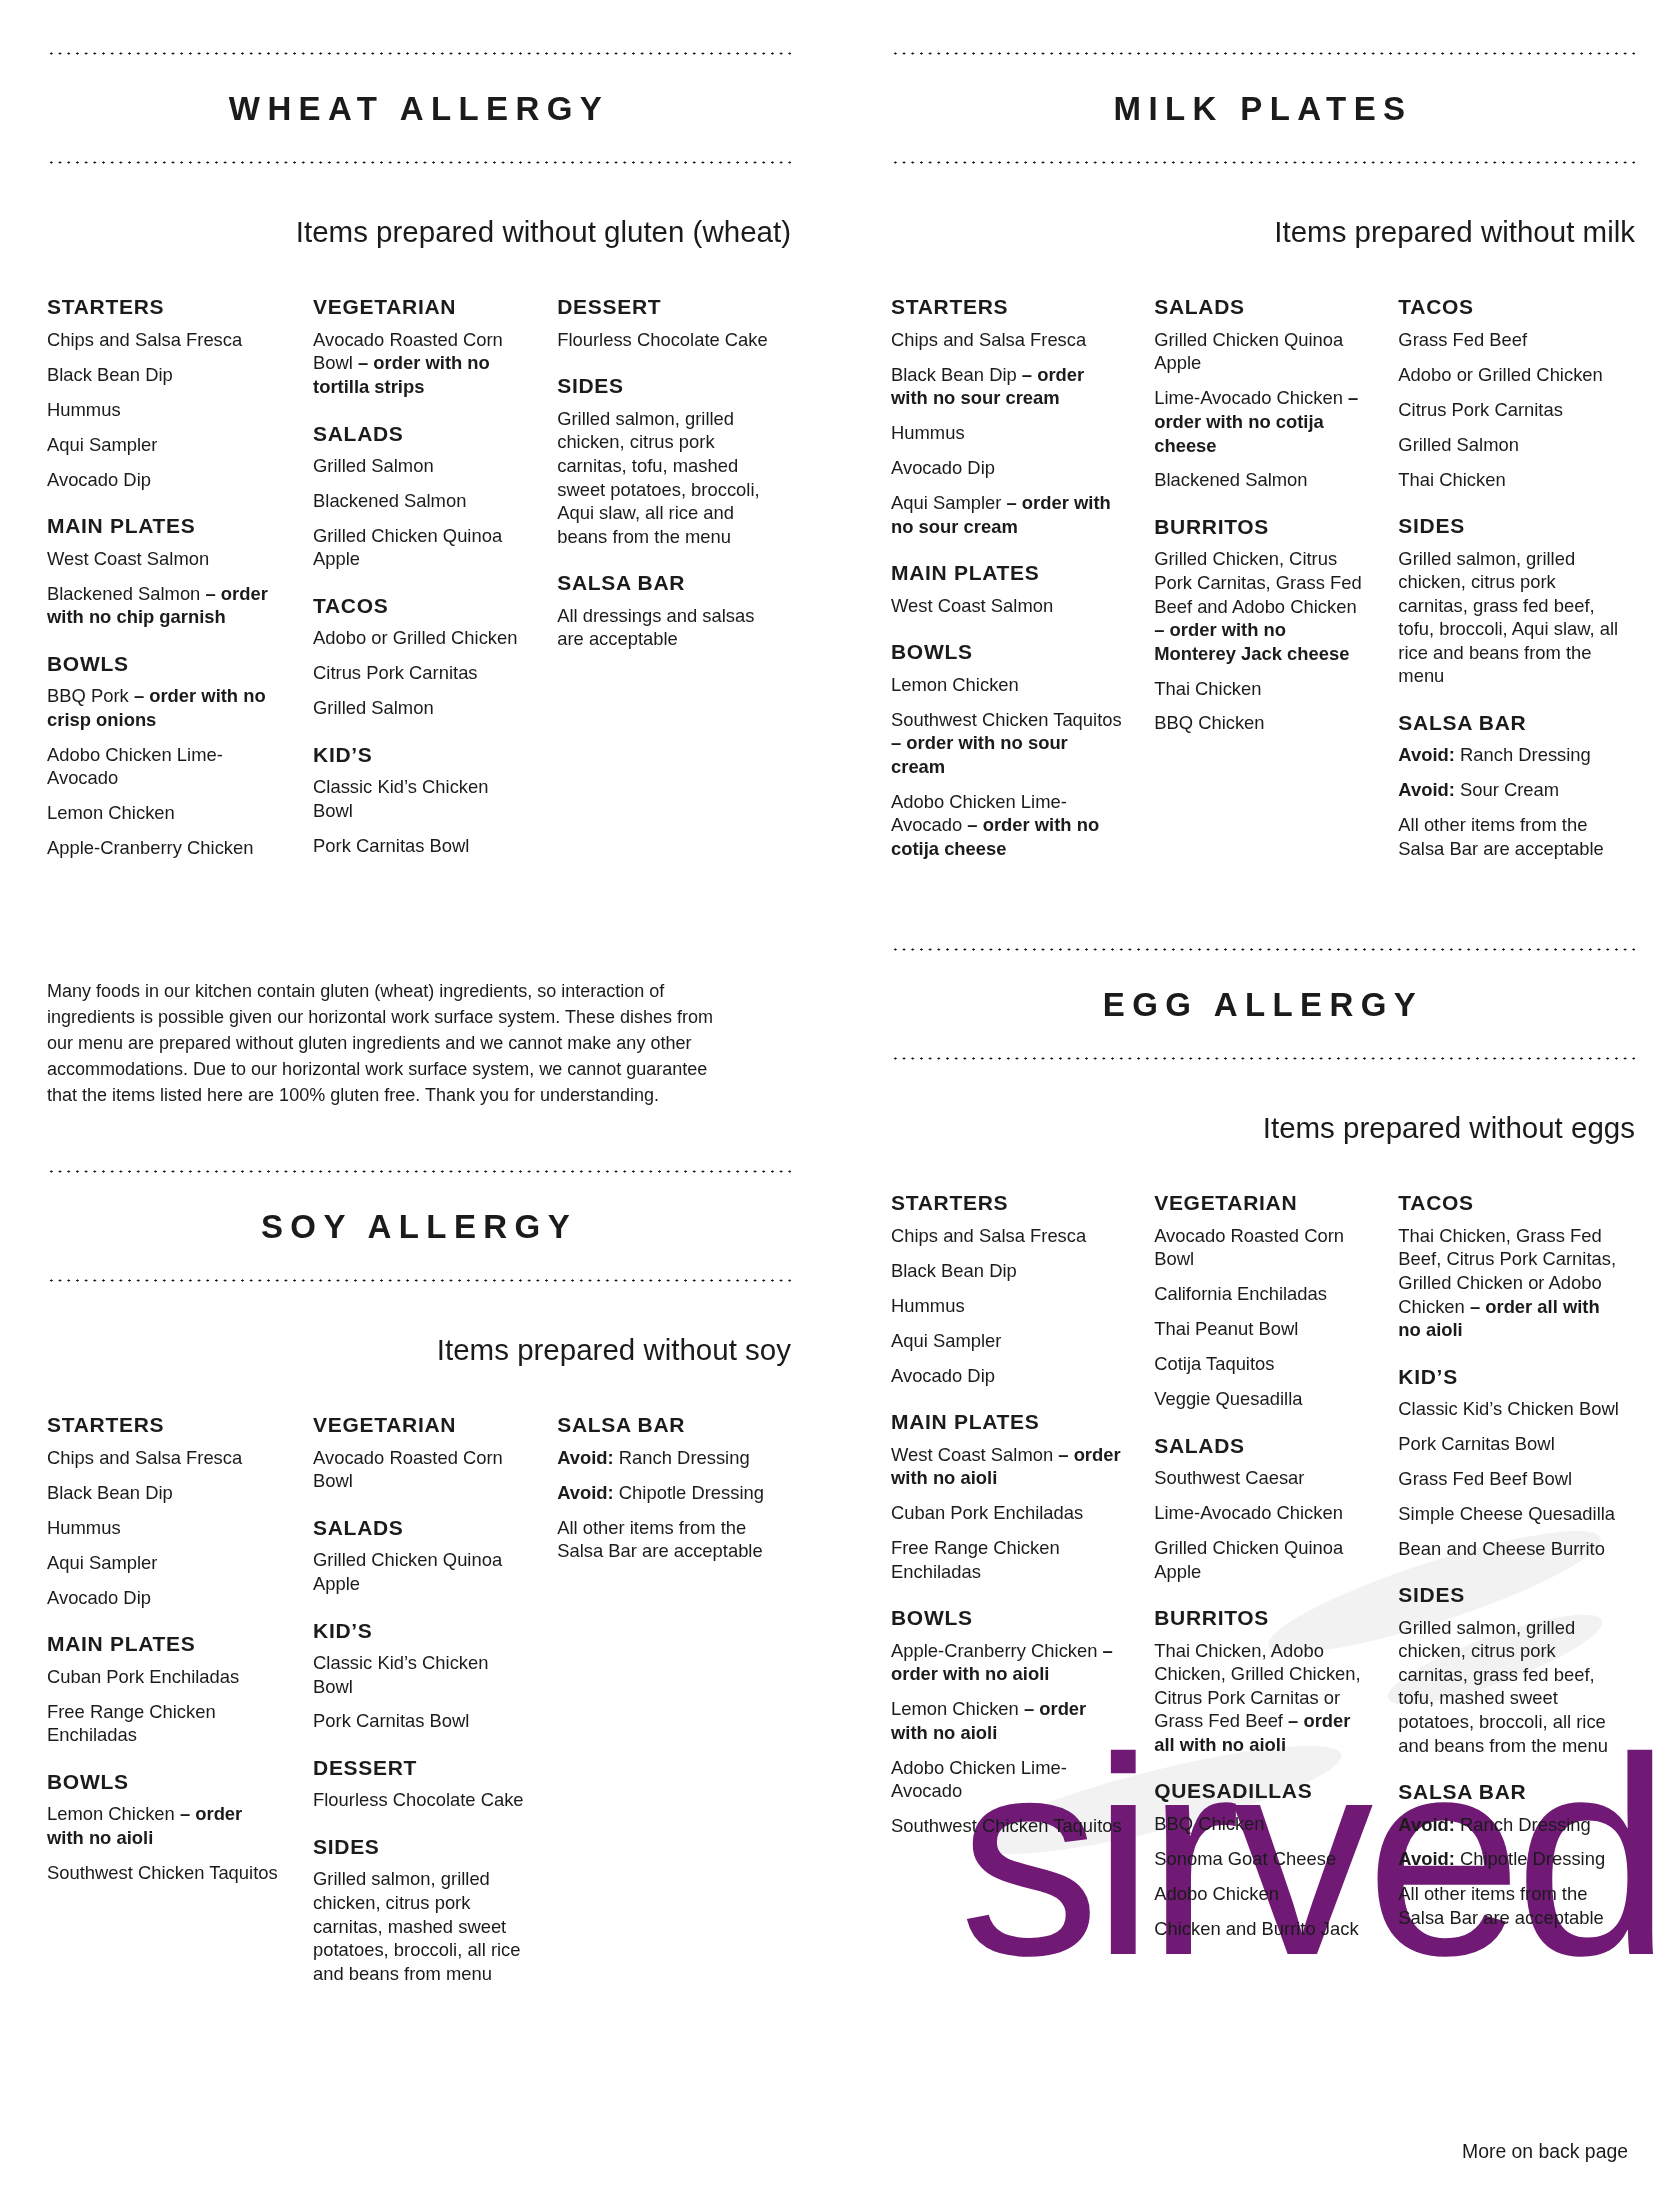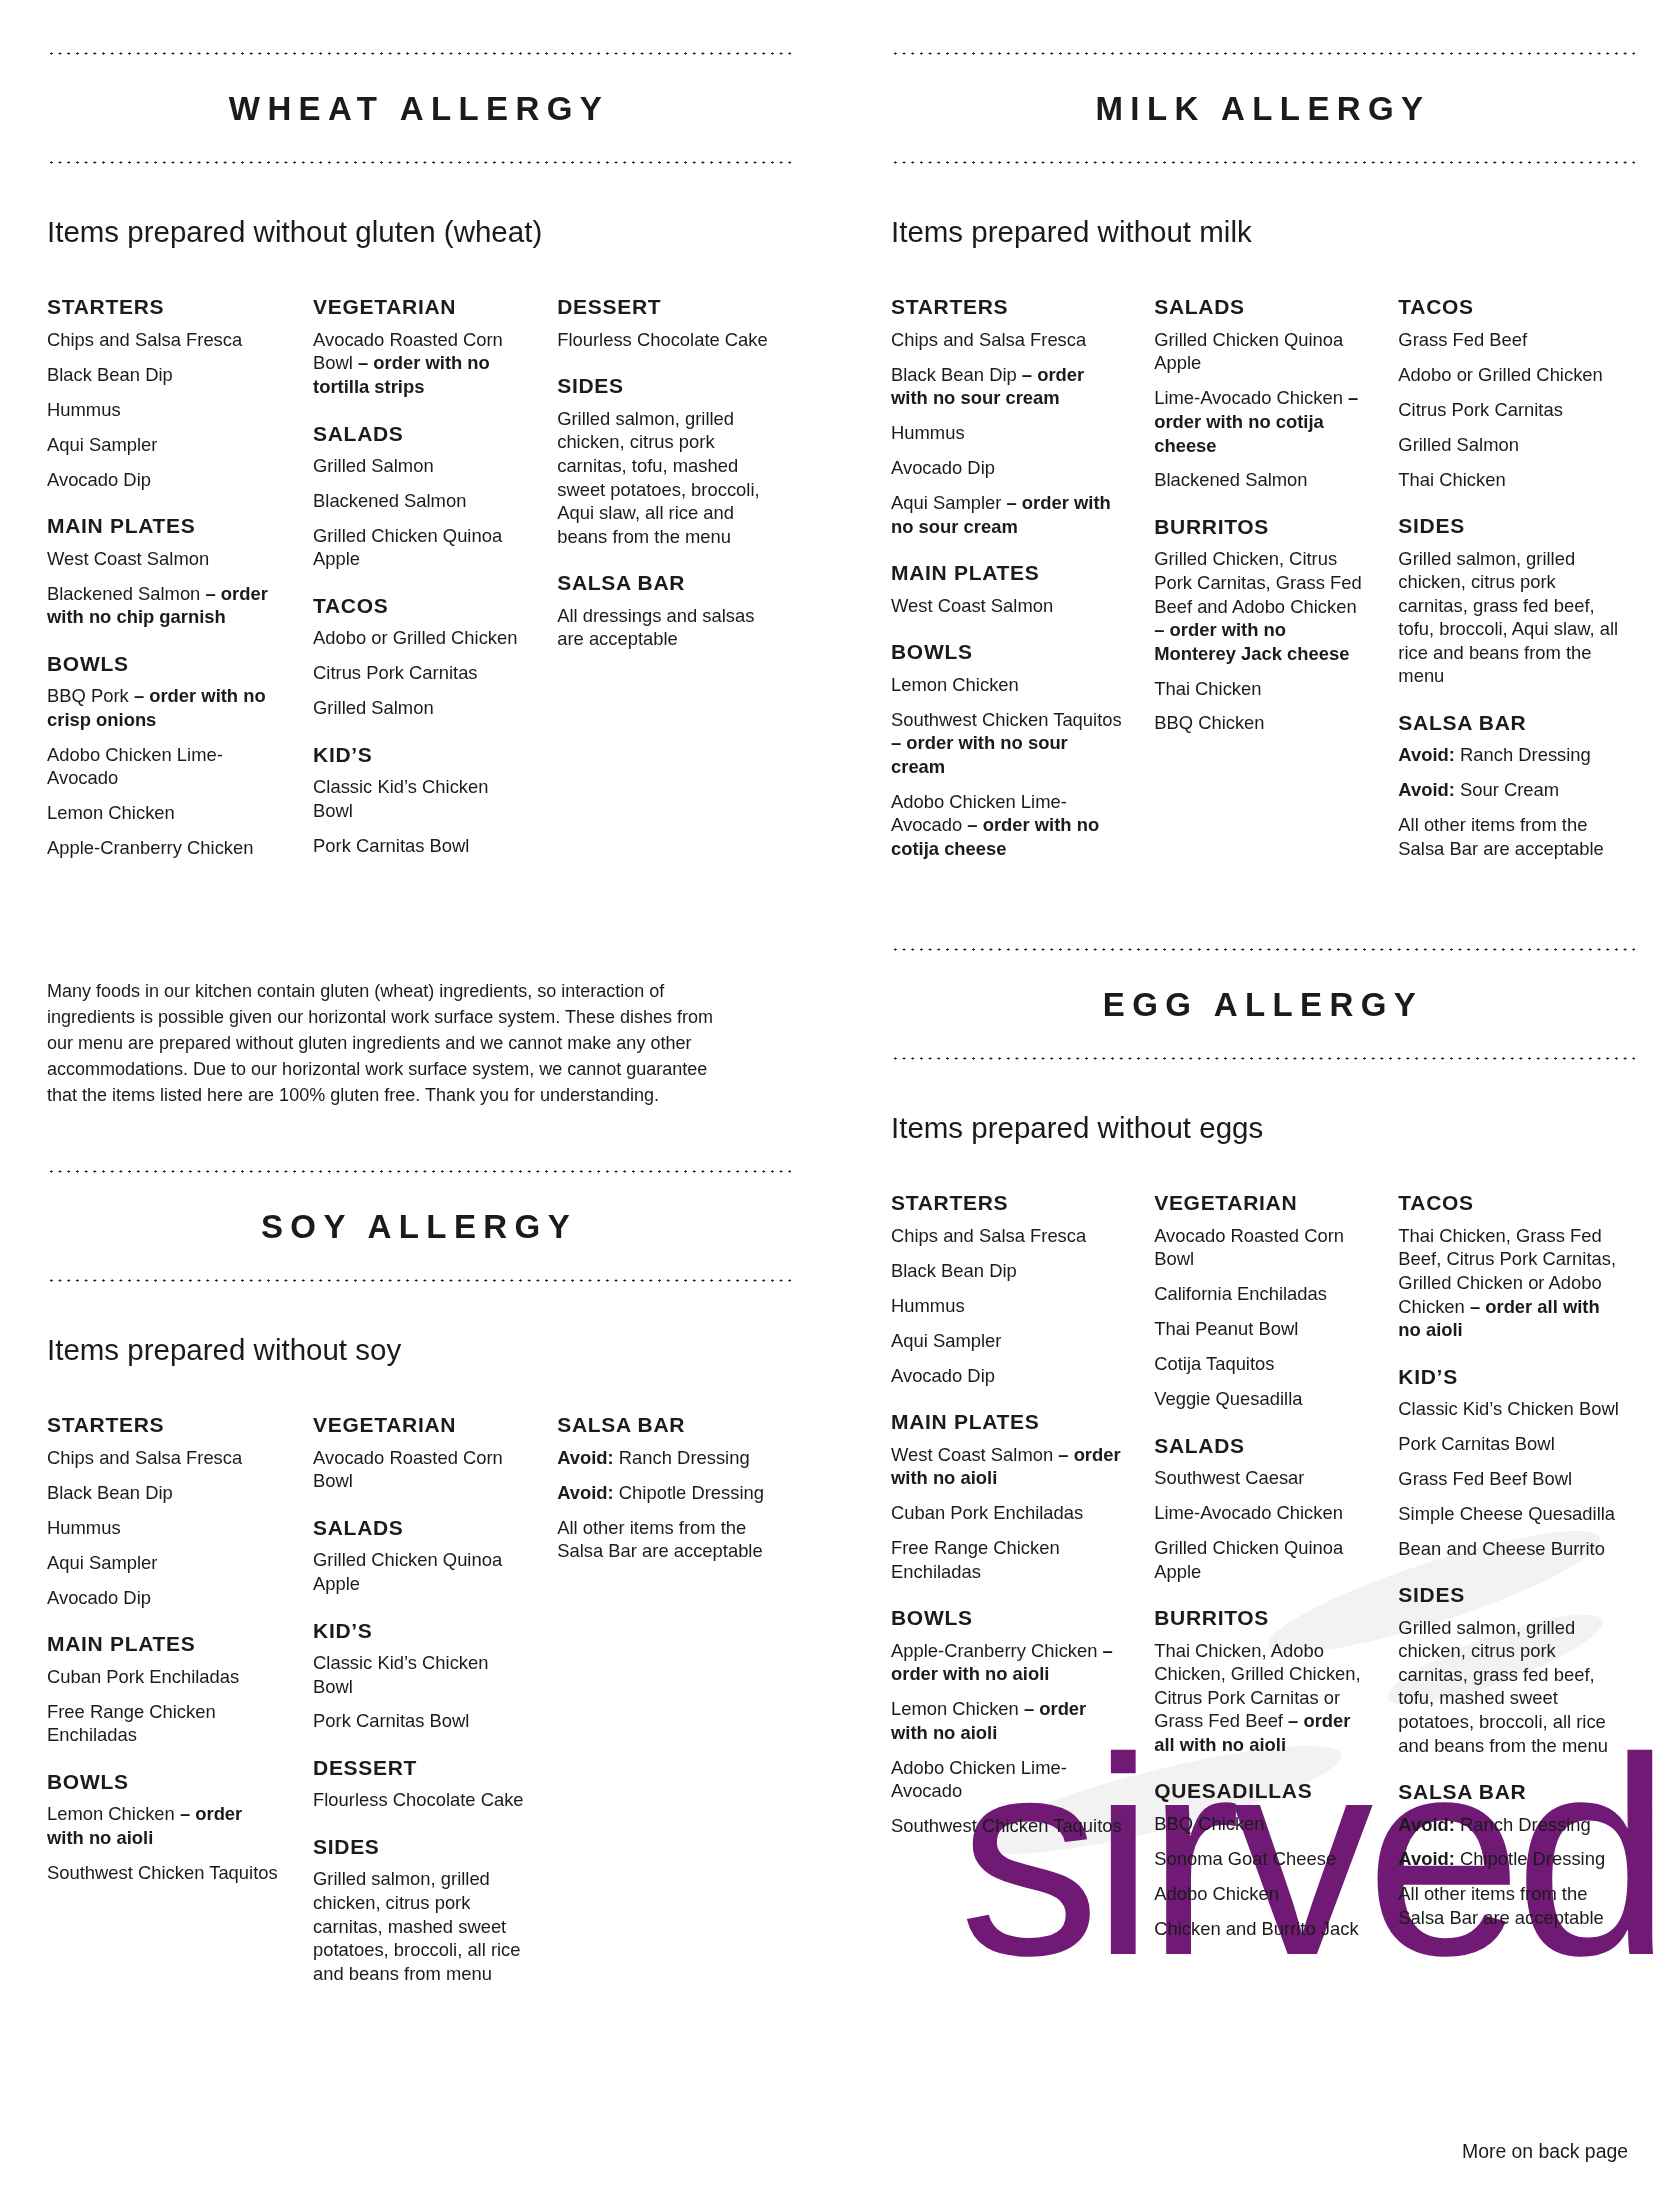--- a/index.html
+++ b/index.html
@@ -60,21 +60,21 @@
   .allergy-title{
     text-align:center;
     font-weight:700;
     font-size:33px;
     letter-spacing:7.4px;
     padding:14.7px 0 13.4px 0;
     line-height:1;
     font-stretch:condensed;
   }
   .subtitle{
-    text-align:left;
+    text-align:right;
     font-size:29.5px;
     font-weight:400;
     padding:27px 0 24px 0;
     line-height:1.1;
     color:#1b1b1b;
   }
 
   
   .cols{
     display:flex;
@@ -223,21 +223,21 @@
           <div class="cat">SALSA BAR</div>
           <div class="item"><b>Avoid:</b> Ranch Dressing</div>
           <div class="item"><b>Avoid:</b>  Chipotle Dressing</div>
           <div class="item">All other items from the Salsa Bar are acceptable</div>
         </div>
     </div>
   </section>
 
   <section class="panel" id="panel-milk">
     <div class="rule"></div>
-    <h1 class="allergy-title">MILK ALLERGY</h1>
+    <h1 class="allergy-title">MILK PLATES</h1>
     <div class="rule"></div>
     <h2 class="subtitle">Items prepared without milk</h2>
     <div class="cols">
       <div class="col m-c1">
           <div class="cat">STARTERS</div>
           <div class="item">Chips and Salsa Fresca</div>
           <div class="item">Black Bean Dip <b>– order with no sour cream</b></div>
           <div class="item">Hummus</div>
           <div class="item">Avocado Dip</div>
           <div class="item">Aqui Sampler <b>– order with no sour cream</b></div>

